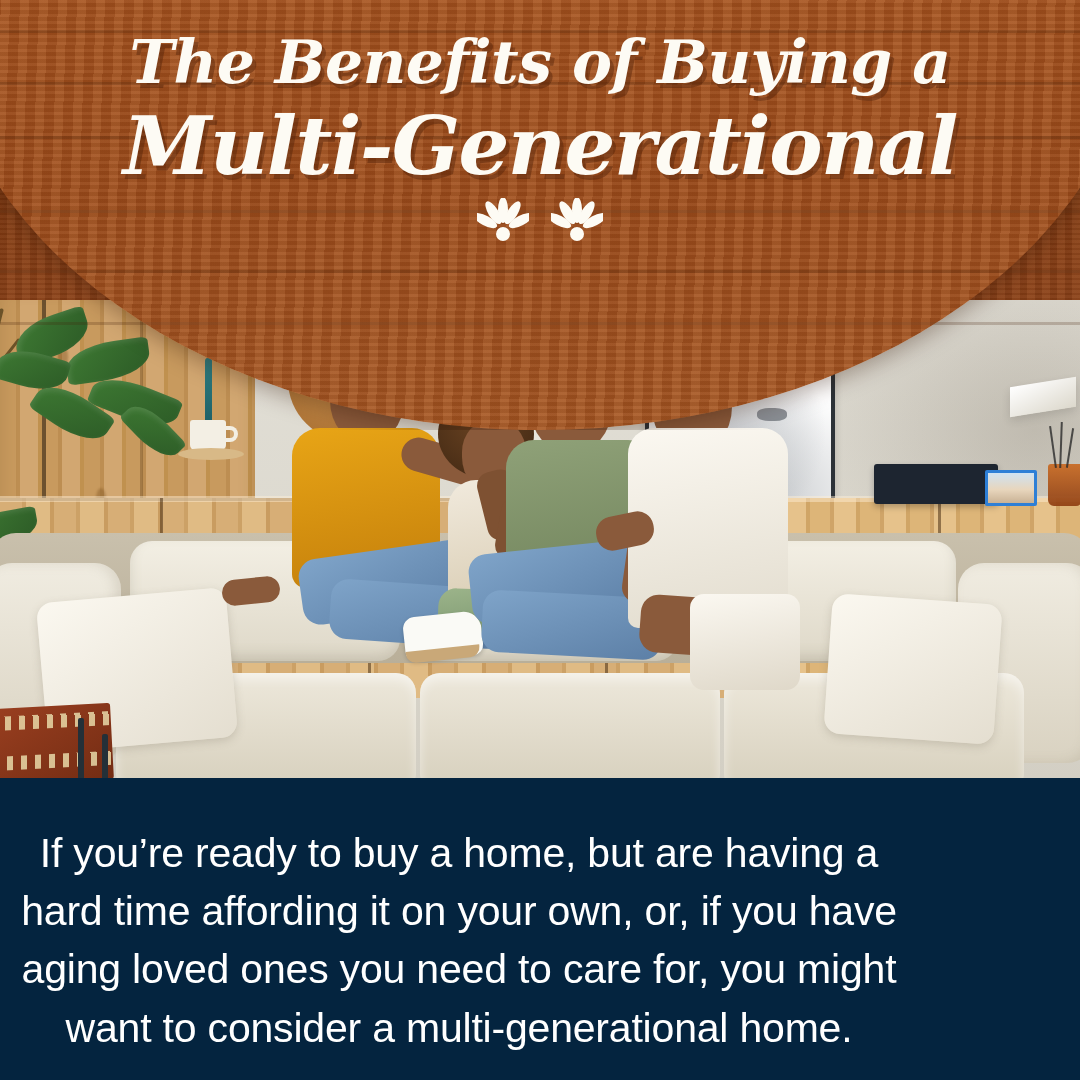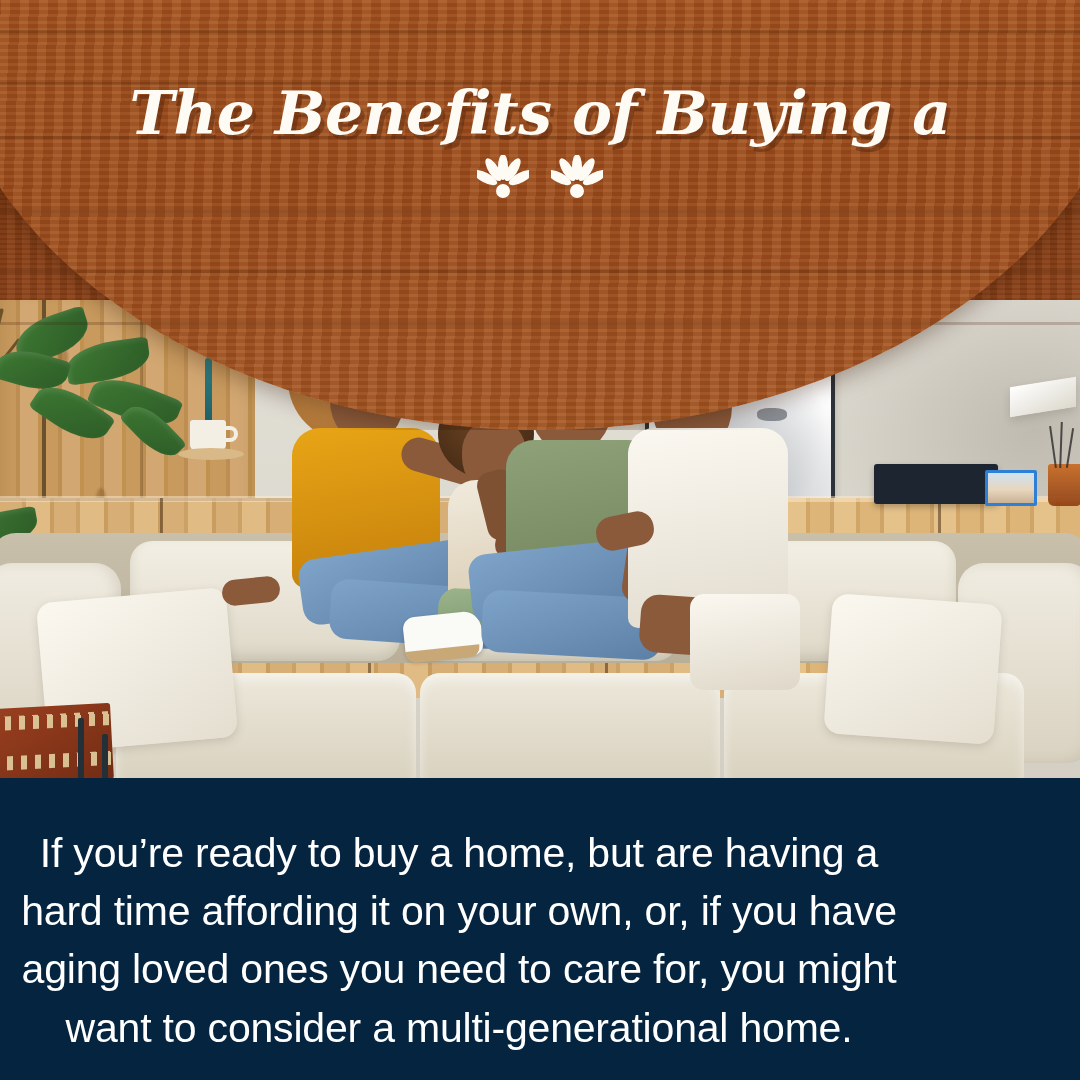--- a/index.html
+++ b/index.html
@@ -151,21 +151,21 @@
       repeating-linear-gradient(92deg, rgba(255,220,175,.08) 0 9px, rgba(90,40,10,.10) 9px 19px),
       linear-gradient(180deg,#B25F2A 0%,#A8541F 38%,#9E4C1B 72%,#A55522 100%);
     box-shadow:0 6px 22px rgba(45,18,4,.35);
   }
   .grain-band{position:absolute;left:0;width:1200px;height:3px;background:rgba(70,30,8,.22);}
 
   
   .title-wrap{
     position:absolute;left:0;top:0;width:1080px;height:430px;
     display:flex;flex-direction:column;align-items:center;justify-content:flex-start;
-    padding-top:83px;
+    padding-top:32px;
   }
   .t-line{
     color:#FDFBF4;
     font-family:"DejaVu Serif","Liberation Serif",serif;
     font-weight:bold;font-style:italic;
     white-space:nowrap;line-height:1;
     text-shadow:4px 5px 0 rgba(78,32,8,.42);
     letter-spacing:-0.5px;
   }
   .t1{font-size:60px;}
@@ -332,20 +332,21 @@
       <span class="grain-band" style="top:460px"></span>
       <span class="grain-band" style="top:512px"></span>
       <span class="grain-band" style="top:566px"></span>
       <span class="grain-band" style="top:640px"></span>
       <span class="grain-band" style="top:700px"></span>
       <span class="grain-band" style="top:752px"></span>
     </div>
 
     <div class="title-wrap">
       <div class="t-line t1">The Benefits of Buying a</div>
+      <div class="t-line t2">Multi-Generational</div>
       <div class="t3row">
         <svg class="ornament" viewBox="0 0 52 46">
           <g fill="#FDFBF4">
             <ellipse cx="26" cy="12" rx="5" ry="13"></ellipse>
             <ellipse cx="26" cy="12" rx="5" ry="13" transform="rotate(32 26 30)"></ellipse>
             <ellipse cx="26" cy="12" rx="5" ry="13" transform="rotate(-32 26 30)"></ellipse>
             <ellipse cx="26" cy="12" rx="5" ry="13" transform="rotate(62 26 32)"></ellipse>
             <ellipse cx="26" cy="12" rx="5" ry="13" transform="rotate(-62 26 32)"></ellipse>
             <circle cx="26" cy="36" r="7"></circle>
           </g>

